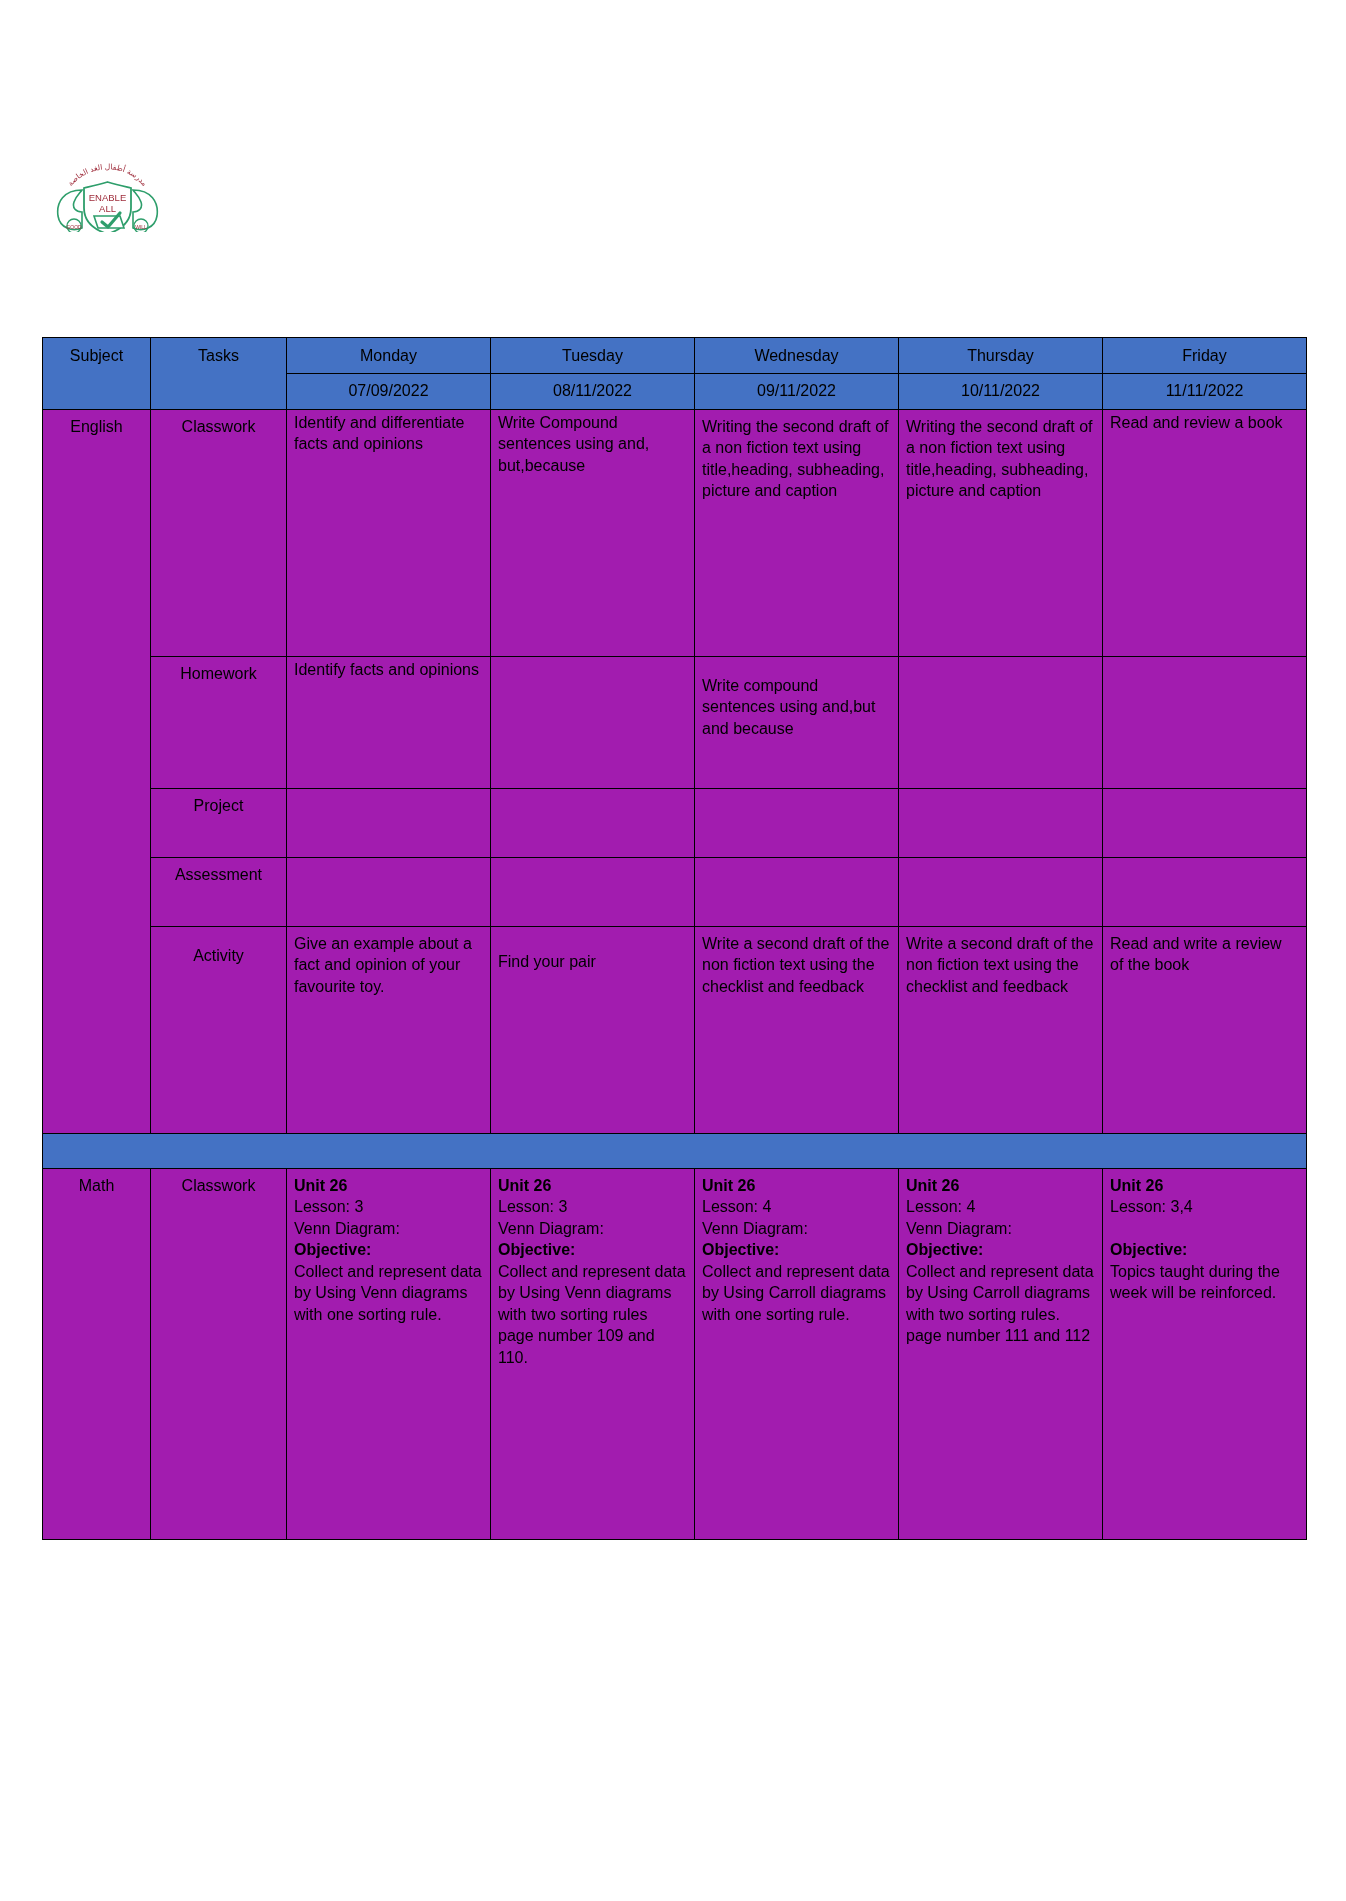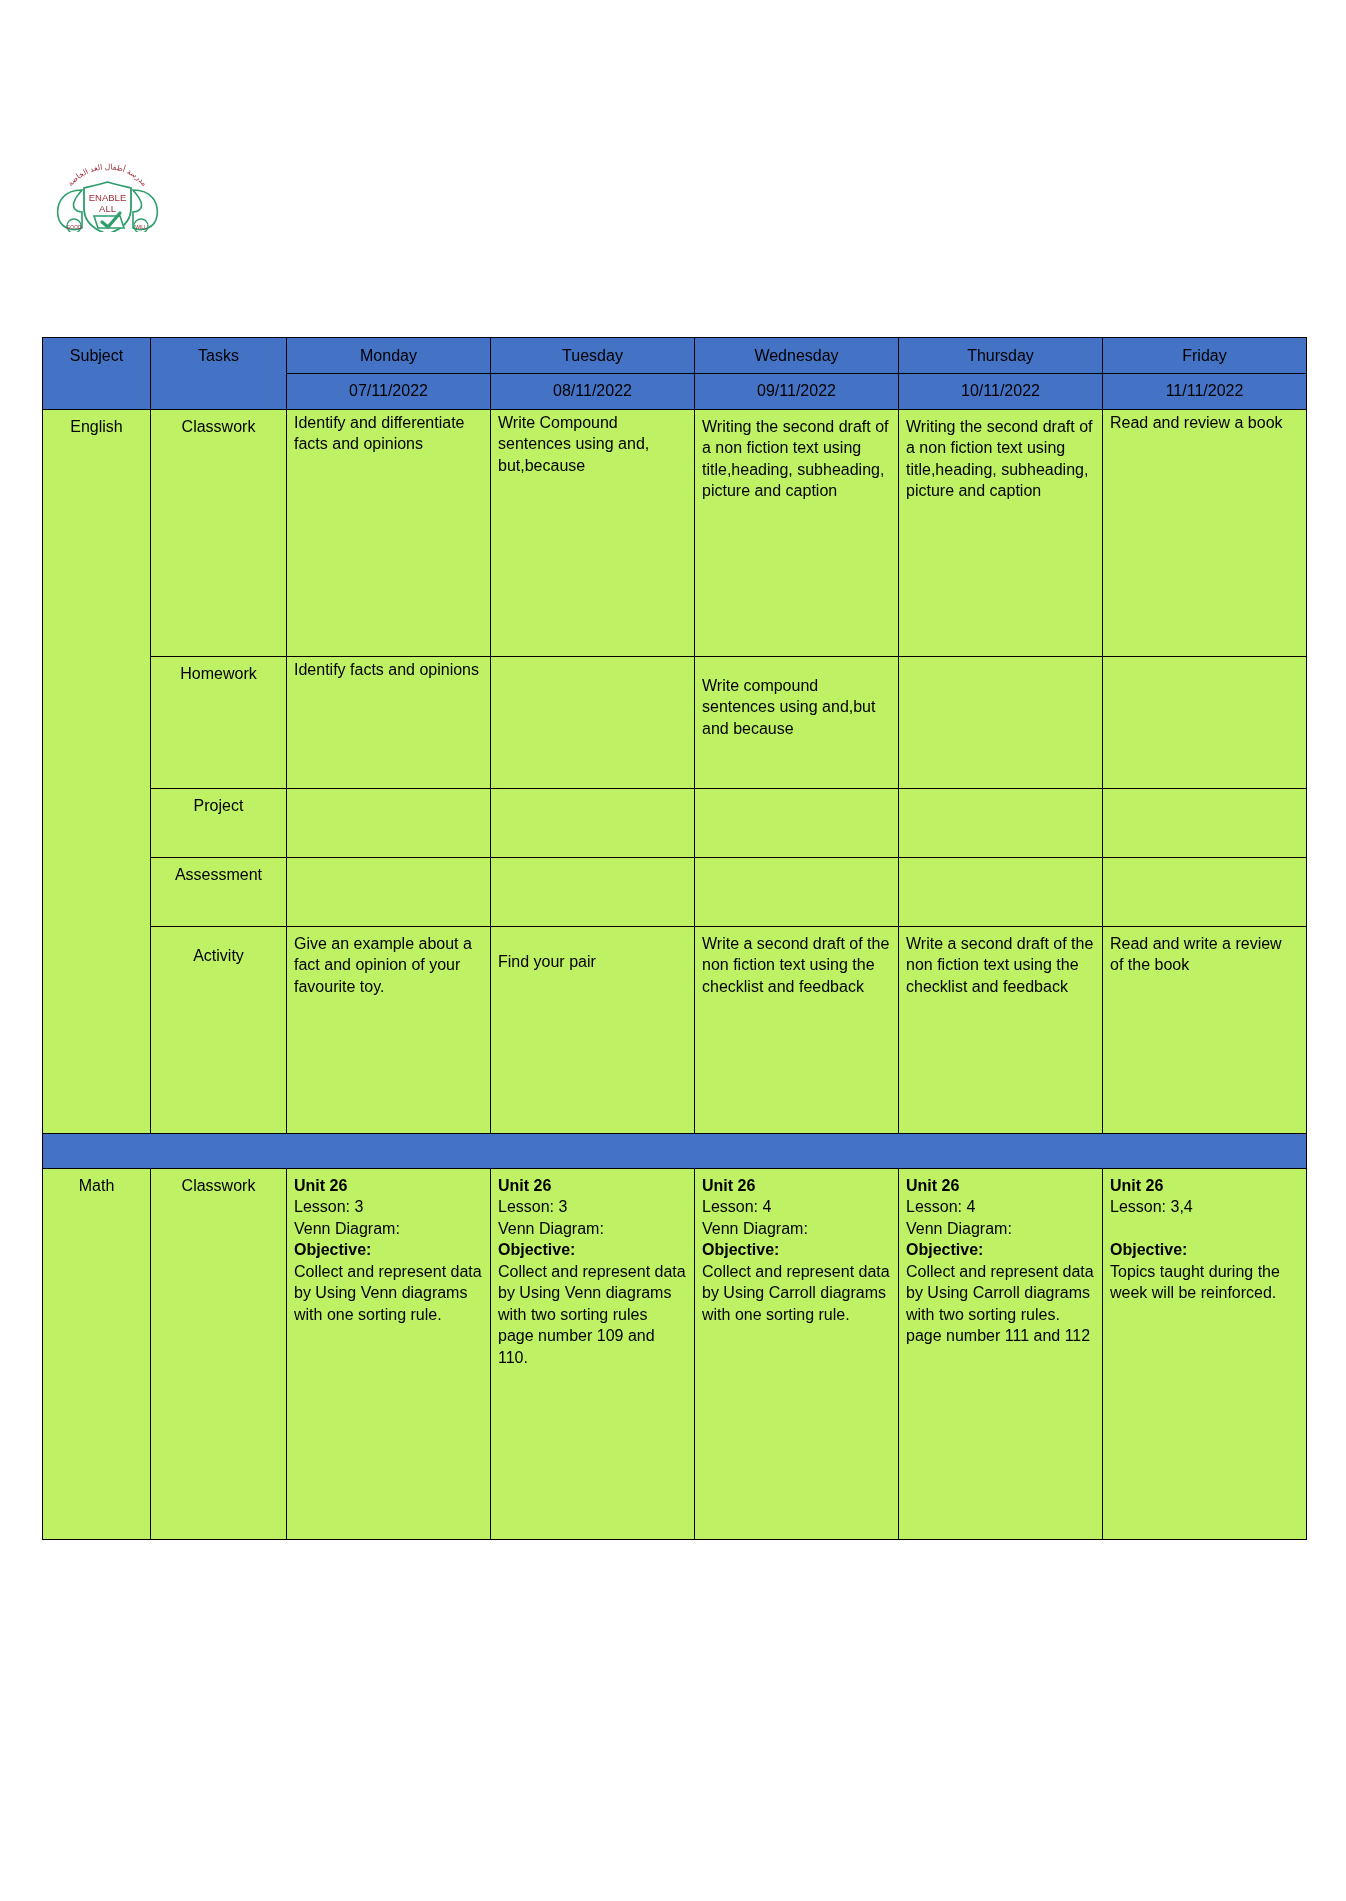--- a/index.html
+++ b/index.html
@@ -58,21 +58,21 @@
     font-size: 16px;
     line-height: 1.34;
   }
   .plan-table td, .plan-table th {
     border: 1.6px solid #000000;
     padding: 2px 7px 4px 7px;
     vertical-align: top;
     font-weight: normal;
     word-wrap: break-word;
     overflow-wrap: break-word;
-    background: #bef264;
+    background: #a21caf;
   }
 
   col.c-subject { width: 108px; }
   col.c-tasks   { width: 136px; }
   col.c-day     { width: 204px; }
 
   .hdr td {
     background: #4472C4;
     text-align: center;
     vertical-align: middle;
@@ -159,21 +159,21 @@
         <td>Monday</td>
         <td>Tuesday</td>
         <td>Wednesday</td>
         <td>Thursday</td>
         <td>Friday</td>
       </tr>
 
       <tr class="hdr-date">
         <td class="no-top-border"></td>
         <td class="no-top-border"></td>
-        <td>07/11/2022</td>
+        <td>07/09/2022</td>
         <td>08/11/2022</td>
         <td>09/11/2022</td>
         <td>10/11/2022</td>
         <td>11/11/2022</td>
       </tr>
 
       <tr>
         <td rowspan="5" class="center-h" style="padding-top:6px;">English</td>
         <td class="center-h bold" style="padding-top:6px;">Classwork</td>
         <td class="mid-v" style="height:240px">Identify and differentiate facts and opinions</td>

